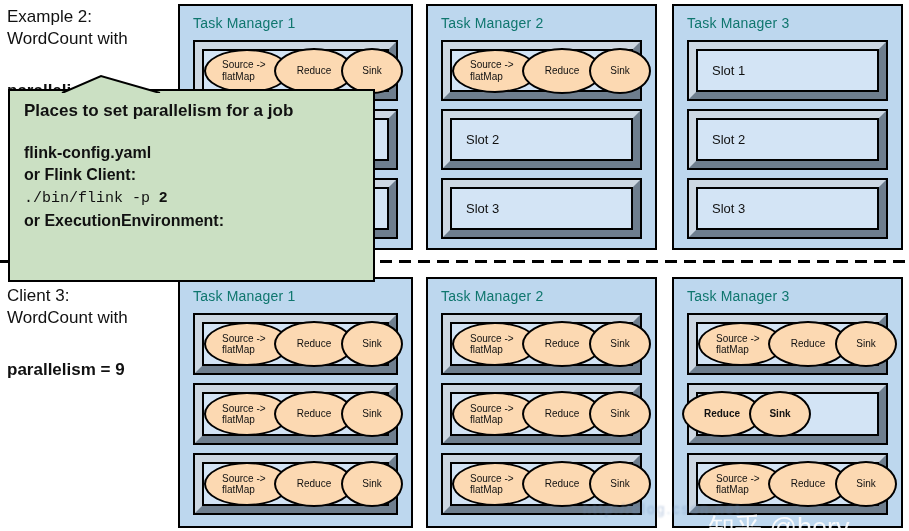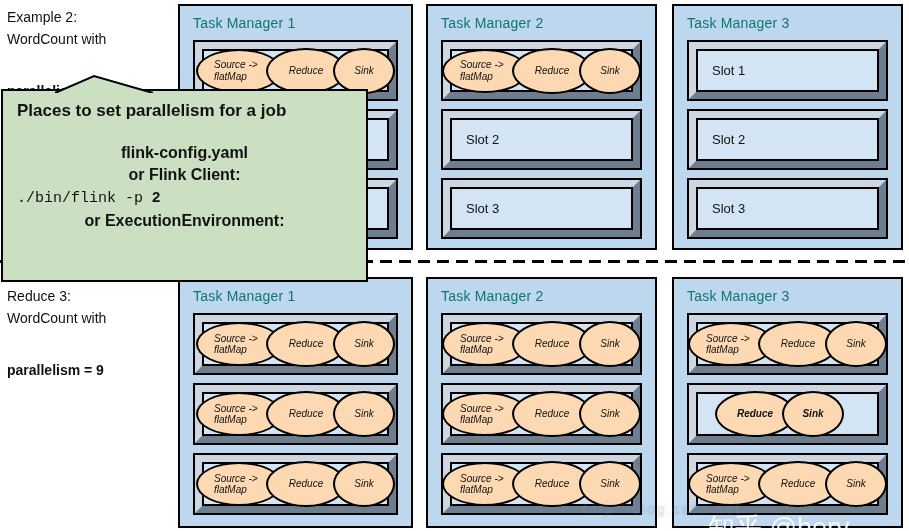--- a/index.html
+++ b/index.html
@@ -18,41 +18,41 @@
   .slots{display:flex;flex-direction:column;gap:8px;}
   .slot{box-sizing:border-box;border:2px solid #000;height:61px;background:#9fb4c6;}
   .row-bottom .slot{height:62px;}
   .bevel{box-sizing:border-box;height:100%;border:7px solid;
       border-color:#ccd7e2 #6e7e8e #6e7e8e #ccd7e2;}
   .inner{box-sizing:border-box;height:100%;border:2px solid #000;background:#d3e4f5;
       display:flex;align-items:center;position:relative;overflow:visible;}
   .slot-label{font-size:13px;color:#111;margin-left:14px;}
 
   
-  .ops{display:flex;align-items:center;justify-content:center;width:100%;height:100%;font-style:italic;}
+  .ops{display:flex;align-items:center;justify-content:flex-start;width:100%;height:100%;}
   .ellipse{box-sizing:border-box;border:2px solid #000;border-radius:50%;background:#fcd9b2;
       display:flex;flex-direction:column;align-items:center;justify-content:center;
       font-size:10px;line-height:11.5px;color:#111;flex-shrink:0;}
   .e-source{width:86px;height:44px;z-index:1;align-items:flex-start;padding-left:16px;}
   .e-reduce{width:80px;height:46px;margin-left:-16px;z-index:2;}
   .e-sink{width:62px;height:46px;margin-left:-13px;z-index:3;}
   .ops.bold .ellipse{font-weight:bold;}
 
   
-  .callout{position:absolute;left:1px;top:89px;width:367px;height:193px;box-sizing:border-box;
+  .callout{position:absolute;left:8px;top:89px;width:367px;height:193px;box-sizing:border-box;
       border:2px solid #000;background:#cbe0c3;z-index:10;padding:10px 14px 0 14px;}
   .callout-tail{position:absolute;top:-17px;left:51px;width:100px;height:19px;z-index:11;}
   .co-title{font-weight:bold;font-size:17px;color:#111;margin-bottom:21px;}
   .co-line{font-size:16px;line-height:22px;color:#111;}
-  .co-bold{font-weight:bold;text-align:center;}
+  .co-bold{font-weight:bold;}
   .co-mono{font-family:"Liberation Mono","DejaVu Sans Mono",monospace;font-size:15px;}
   .co-mono b{font-family:"Liberation Sans",sans-serif;font-size:15px;}
 
   
-  .example{position:absolute;left:7px;z-index:3;font-size:14px;line-height:22px;color:#111;}
+  .example{position:absolute;left:7px;z-index:3;font-size:17px;line-height:22px;color:#111;}
   .ex2{top:6px;}
   .ex3{top:285px;}
   .example .bold{font-weight:bold;margin-top:30px;}
 
   
   .wm-zhihu{position:absolute;left:708px;top:478px;z-index:30;font-size:27px;
       color:rgba(255,255,255,0.9);white-space:nowrap;margin-top:32px;}
   .wm-url{position:absolute;left:583px;top:501px;z-index:30;font-size:14px;letter-spacing:2px;
       color:rgba(110,145,190,0.45);filter:blur(1px);white-space:nowrap;}
 </style>
@@ -338,21 +338,21 @@
     </div>
   </div>
 
   <div class="example ex2">
     <div>Example 2:</div>
     <div>WordCount with</div>
     <div class="bold">parallelism = 2</div>
   </div>
 
   <div class="example ex3">
-    <div>Reduce 3:</div>
+    <div>Client 3:</div>
     <div>WordCount with</div>
     <div class="bold">parallelism = 9</div>
   </div>
 
   <div class="callout">
     <svg class="callout-tail" viewBox="0 0 100 19" preserveAspectRatio="none">
       <path d="M1,19 L40,2 L99,19 Z" fill="#cbe0c3" stroke="none"></path>
       <path d="M1,19 L40,2 L99,19" fill="none" stroke="#000" stroke-width="2"></path>
     </svg>
     <div class="co-title">Places to set parallelism for a job</div>

